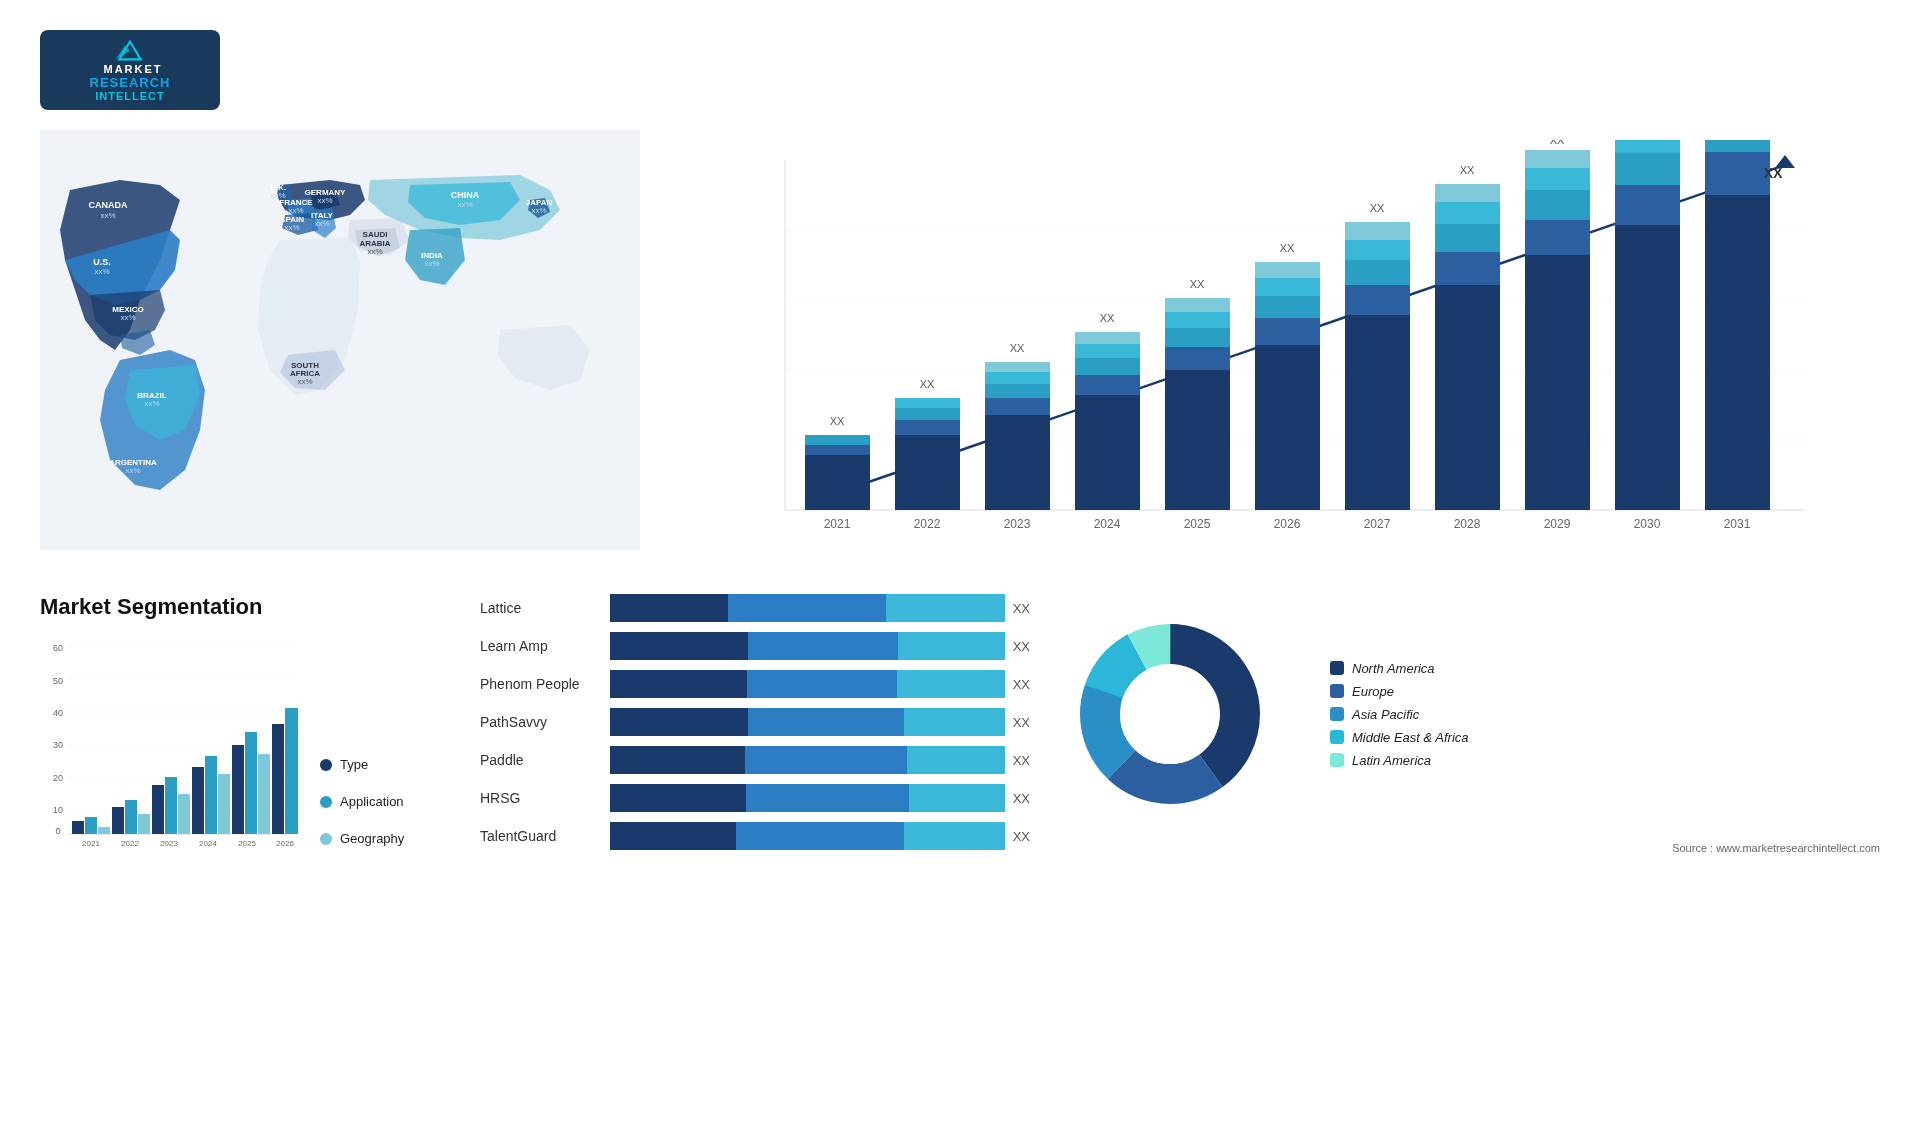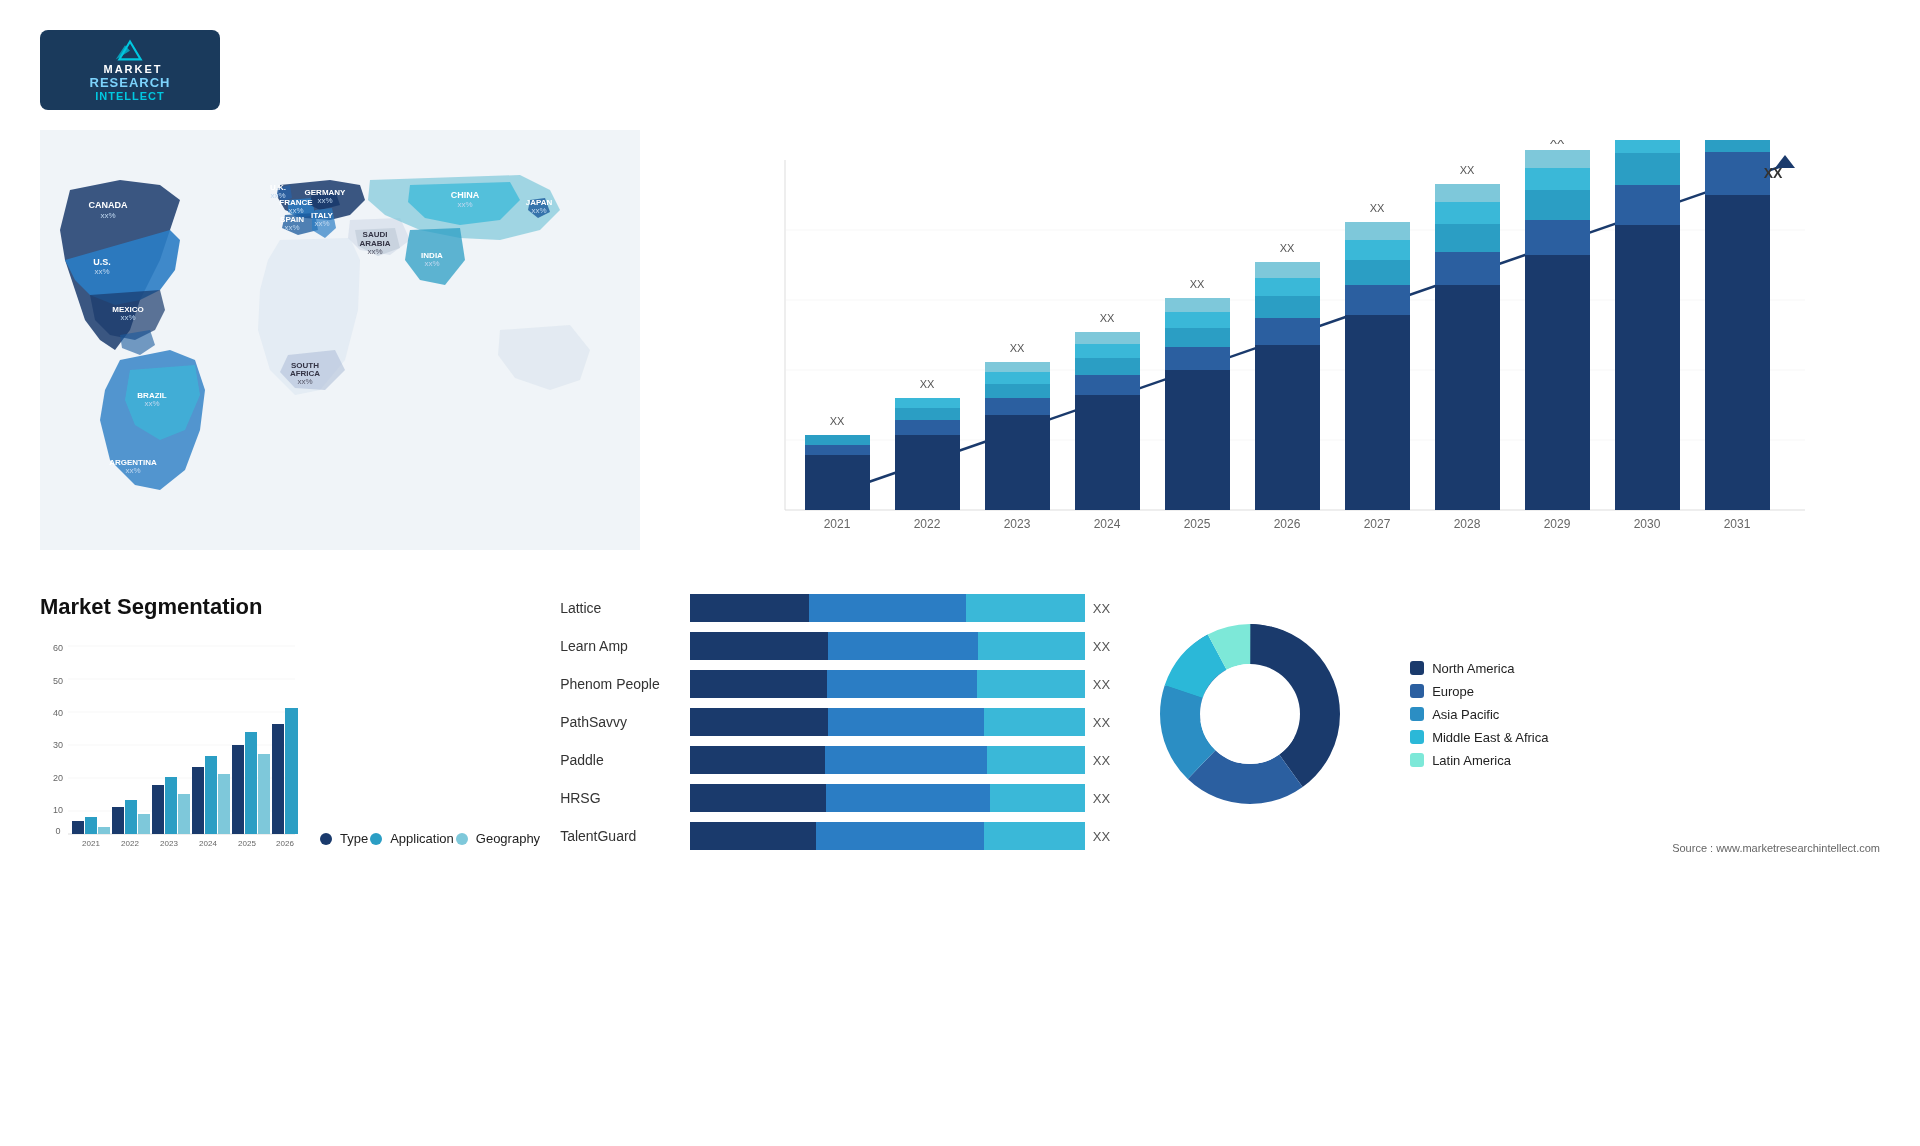--- a/index.html
+++ b/index.html
@@ -45,21 +45,21 @@
     .logo-text-top {
       font-size: 11px;
       font-weight: 700;
       color: #fff;
       letter-spacing: 2px;
       margin-left: 6px;
     }
     .logo-text-main {
       font-size: 13px;
       font-weight: 700;
-      color: #7dd3fc;
+      color: #0ea5e9;
       letter-spacing: 1px;
     }
     .logo-text-bottom {
       font-size: 11px;
       font-weight: 700;
       color: #00c8e0;
       letter-spacing: 1px;
     }
 
     
@@ -100,22 +100,22 @@
     }
     .section-title {
       font-size: 22px;
       font-weight: 700;
       color: #111;
       margin-bottom: 16px;
     }
 
     .seg-legend {
       display: flex;
-      flex-direction: row;
-      gap: 2px;
+      flex-direction: column;
+      gap: 22px;
       padding-bottom: 10px;
       text-align: center;
     }
     .legend-item {
       display: flex;
       align-items: center;
       gap: 8px;
       font-size: 13px;
     }
     .legend-dot {
@@ -163,20 +163,21 @@
     }
     .donut-container {
       display: flex;
       gap: 20px;
       align-items: center;
     }
     .donut-legend {
       display: flex;
       flex-direction: column;
       gap: 8px;
+      font-style: italic;
     }
     .donut-legend-item {
       display: flex;
       align-items: center;
       gap: 8px;
       font-size: 13px;
     }
     .donut-legend-color {
       width: 14px;
       height: 14px;

